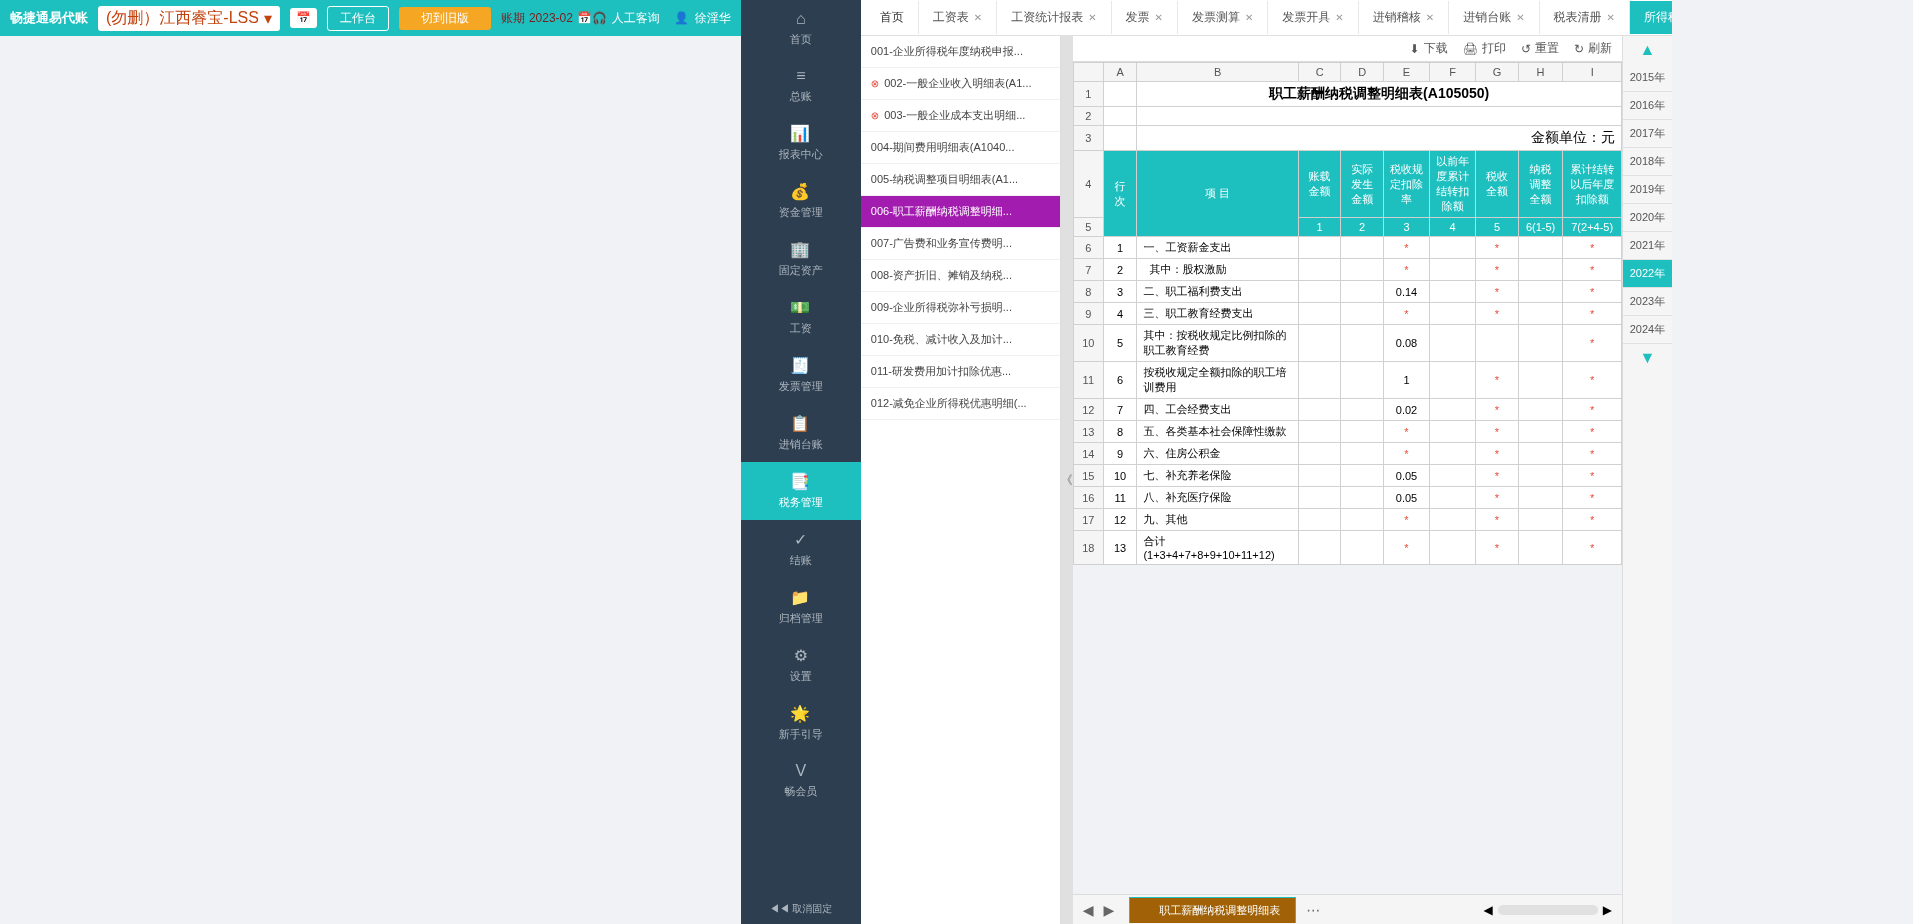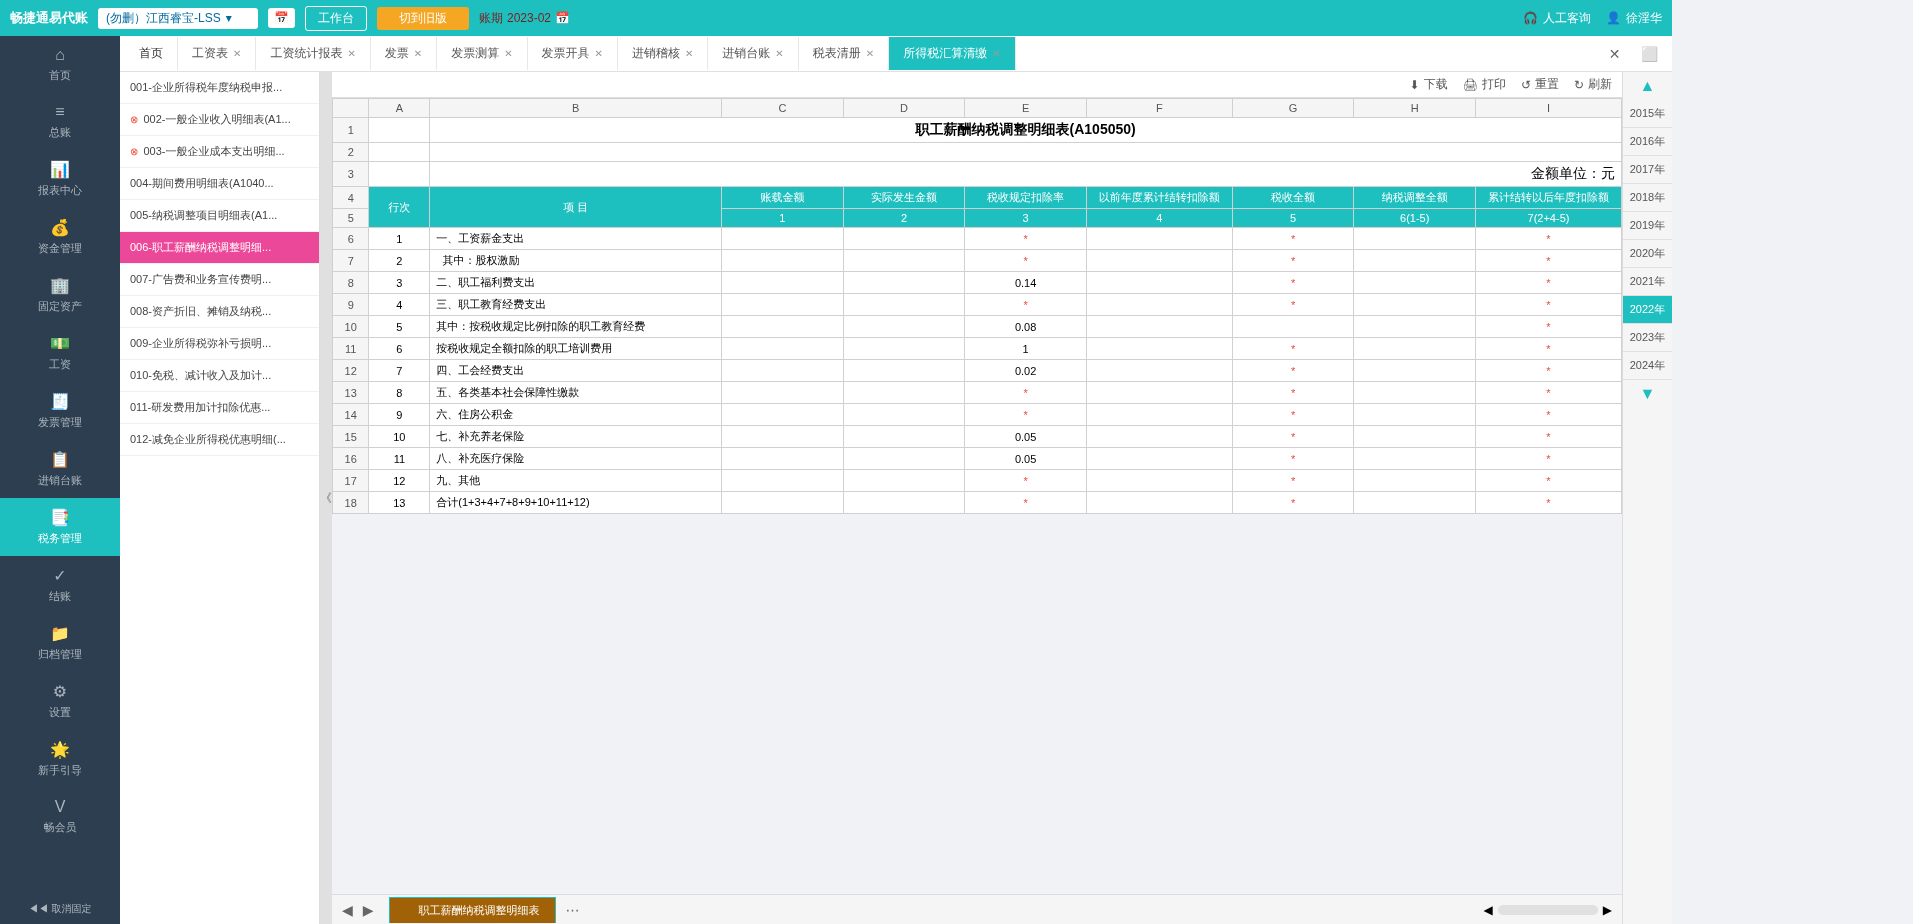--- a/index.html
+++ b/index.html
@@ -1,25 +1,25 @@
 <!DOCTYPE html>
 <html><head>
   <meta charset="utf-8">
   <style>
     * { box-sizing: border-box; margin: 0; padding: 0; }
     body { font-family: 'Microsoft YaHei', Arial, sans-serif; font-size: 12px; background: #f0f2f5; overflow: hidden; }
 
     
-    .app-container { display: flex; flex-direction: column; height: 924px; width: 1672px; }
+    .app-container { display: flex; height: 924px; width: 1672px; }
 
     
     .top-bar { height: 36px; background: #1dbfbf; display: flex; align-items: center; padding: 0 10px; justify-content: space-between; flex-shrink: 0; }
     .top-bar-left { display: flex; align-items: center; gap: 10px; }
     .app-logo { color: white; font-size: 13px; font-weight: bold; white-space: nowrap; }
-    .company-selector { background: white; border-radius: 3px; padding: 2px 8px; font-size: 12px; color: #0369a1; display: flex; align-items: center; gap: 5px; cursor: pointer; min-width: 160px; }
+    .company-selector { background: white; border-radius: 3px; padding: 2px 8px; font-size: 16px; color: #c2410c; display: flex; align-items: center; gap: 5px; cursor: pointer; min-width: 160px; }
     .calendar-icon-btn { background: white; border-radius: 3px; padding: 3px 6px; cursor: pointer; color: #555; }
     .workbench-btn { background: #1dbfbf; border: 1px solid white; color: white; border-radius: 3px; padding: 3px 12px; cursor: pointer; font-size: 12px; }
     .old-btn { background: #f5a623; color: white; border-radius: 3px; padding: 3px 22px; cursor: pointer; font-size: 12px; border: none; }
     .period-label { color: #7f1d1d; font-size: 12px; display: flex; align-items: center; gap: 4px; }
     .top-bar-right { display: flex; align-items: center; gap: 15px; color: white; font-size: 12px; }
     .user-info { display: flex; align-items: center; gap: 5px; color: white; }
 
     
     .main-layout { display: flex; flex: 1; overflow: hidden; }
 
@@ -40,21 +40,21 @@
     .tab-close { color: #999; font-size: 10px; cursor: pointer; }
     .tab-bar-actions { margin-left: auto; display: flex; gap: 5px; }
     .tab-action-btn { padding: 4px 8px; color: #666; cursor: pointer; font-size: 14px; }
 
     
     .page-content { flex: 1; overflow: auto; display: flex; }
 
     
     .file-list-panel { width: 200px; background: white; border-right: 1px solid #ddd; flex-shrink: 0; overflow-y: auto; }
     .file-list-item { padding: 8px 10px; font-size: 11px; cursor: pointer; color: #444; border-bottom: 1px solid #f0f0f0; display: flex; align-items: center; gap: 5px; }
-    .file-list-item.active { background: #ec4899; color: white; }
+    .file-list-item.active { background: #a21caf; color: white; }
     .file-list-item .error-icon { color: #e74c3c; font-size: 10px; }
 
     
     .spreadsheet-area { flex: 1; display: flex; flex-direction: column; overflow: hidden; position: relative; }
 
     
     .warning-banner { background: #fff7e6; border: 1px solid #ffd591; padding: 6px 12px; font-size: 11px; color: #d4380d; flex-shrink: 0; line-height: 1.5; }
 
     
     .sheet-toolbar { background: white; border-bottom: 1px solid #ddd; padding: 4px 10px; display: flex; align-items: center; justify-content: flex-end; gap: 15px; flex-shrink: 0; }

